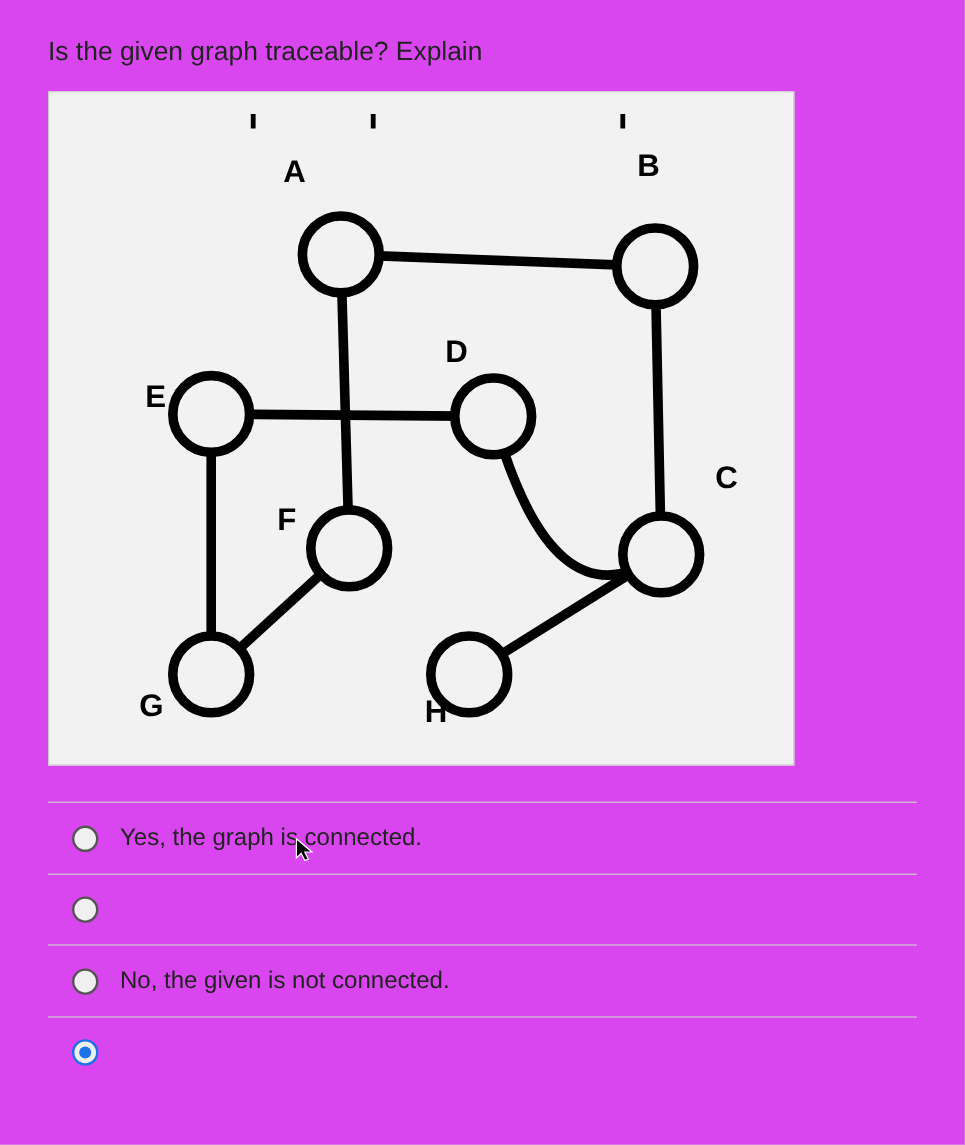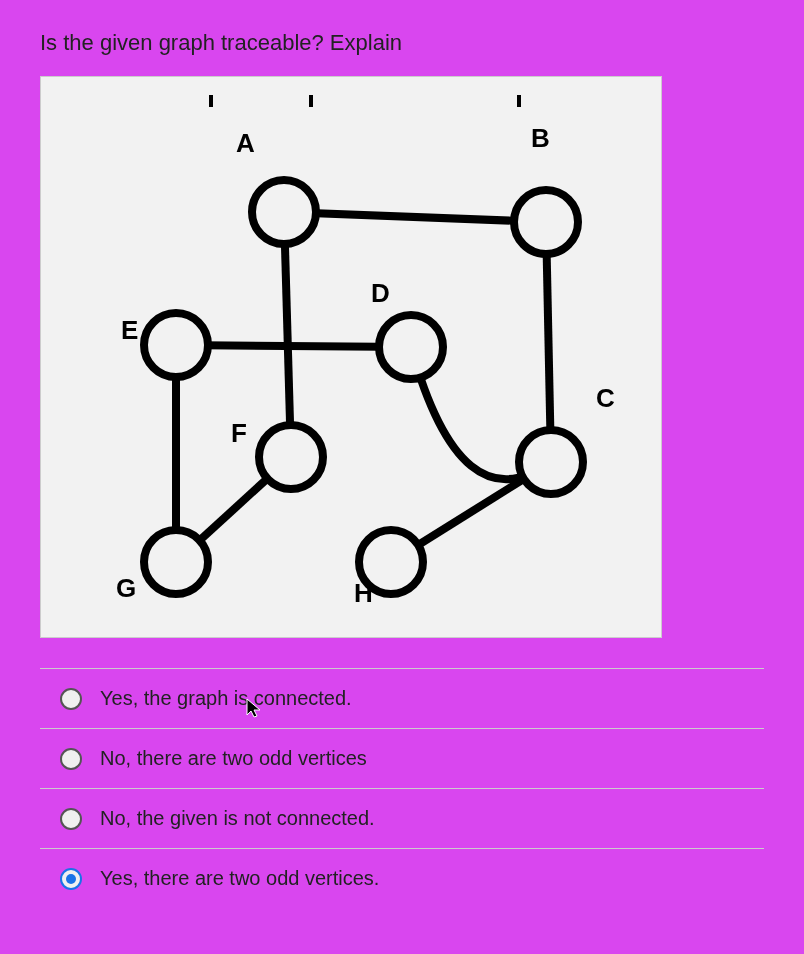--- a/index.html
+++ b/index.html
@@ -111,24 +111,22 @@
 
   <div class="options" id="options-container">
       <div class="option-row">
         <span class="radio"></span>
         <span class="option-text-wrap">Yes, the graph is connected.<span style="position: absolute; left: 145px; top: 10px;"><svg width="18" height="22">
               <path d="M2 2 L2 18 L6 14 L9 20 L12 19 L9 13 L15 13 Z" fill="#000" stroke="#fff" stroke-width="1"></path>
             </svg></span></span>
       </div>
       <div class="option-row">
         <span class="radio"></span>
-        <span class="option-text-wrap">No, there are two odd vertices</span>
       </div>
       <div class="option-row">
         <span class="radio"></span>
         <span class="option-text-wrap">No, the given is not connected.</span>
       </div>
       <div class="option-row">
         <span class="radio selected"></span>
-        <span class="option-text-wrap">Yes, there are two odd vertices.</span>
       </div>
     </div>
 </div>
 
 </body></html>

